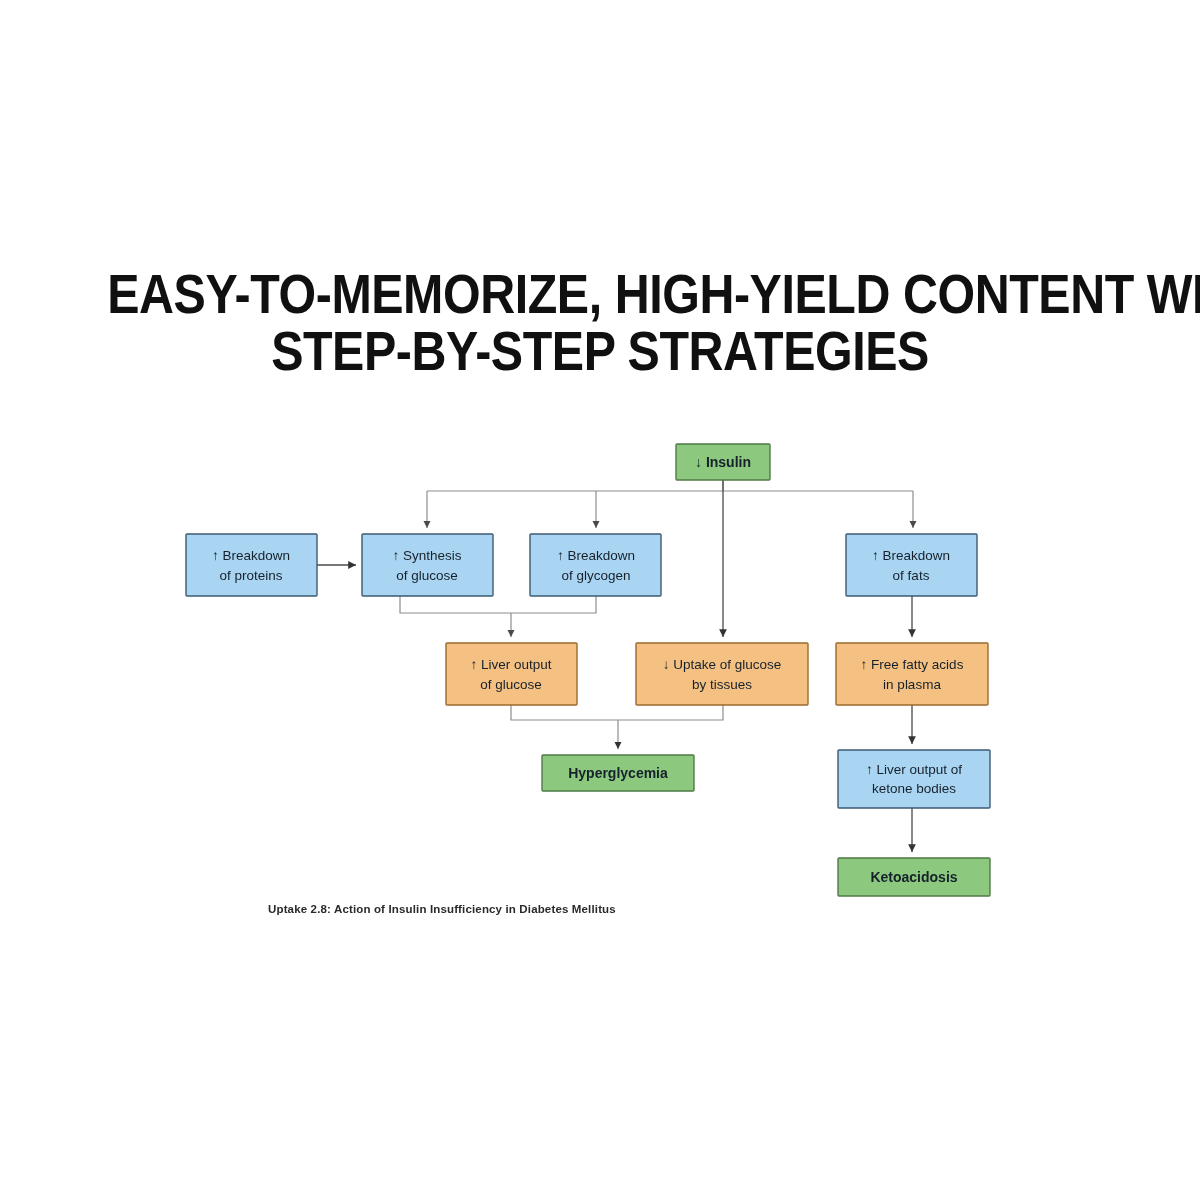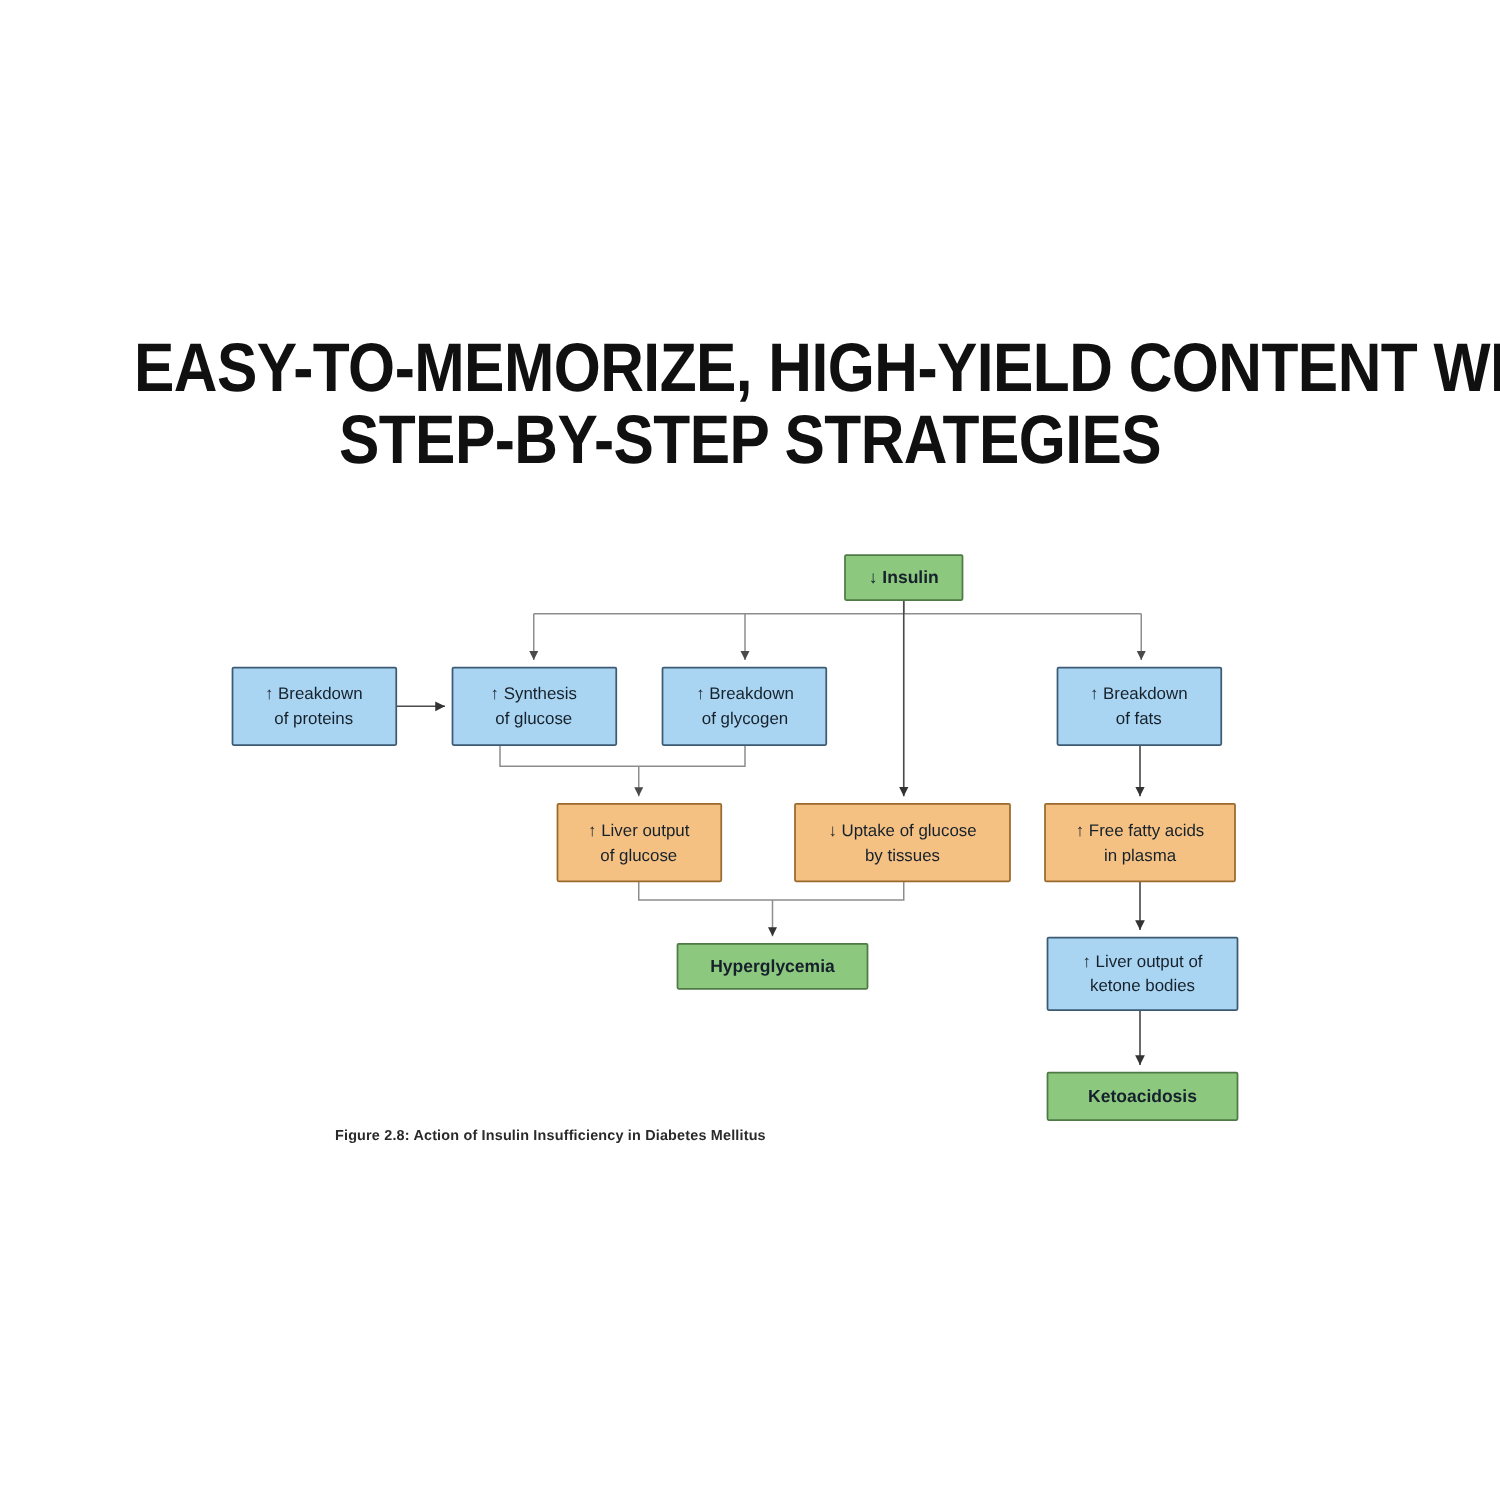--- a/index.html
+++ b/index.html
@@ -199,15 +199,15 @@
 
         <g>
           <rect class="node-rect" x="838" y="428" width="152" height="38" rx="1" fill="#8cc97f" stroke="#4f7a46"></rect>
           <text class="node-label bold" x="914" y="448">Ketoacidosis</text>
         </g>
 
       </g>
     </svg>
   </div>
 
-  <div id="caption">Figure 2.8: Action of Insulin Insufficiency in Diabetes Mellitus</div>
+  <div id="caption">Uptake 2.8: Action of Insulin Insufficiency in Diabetes Mellitus</div>
 
 </div>
 
 </body></html>

